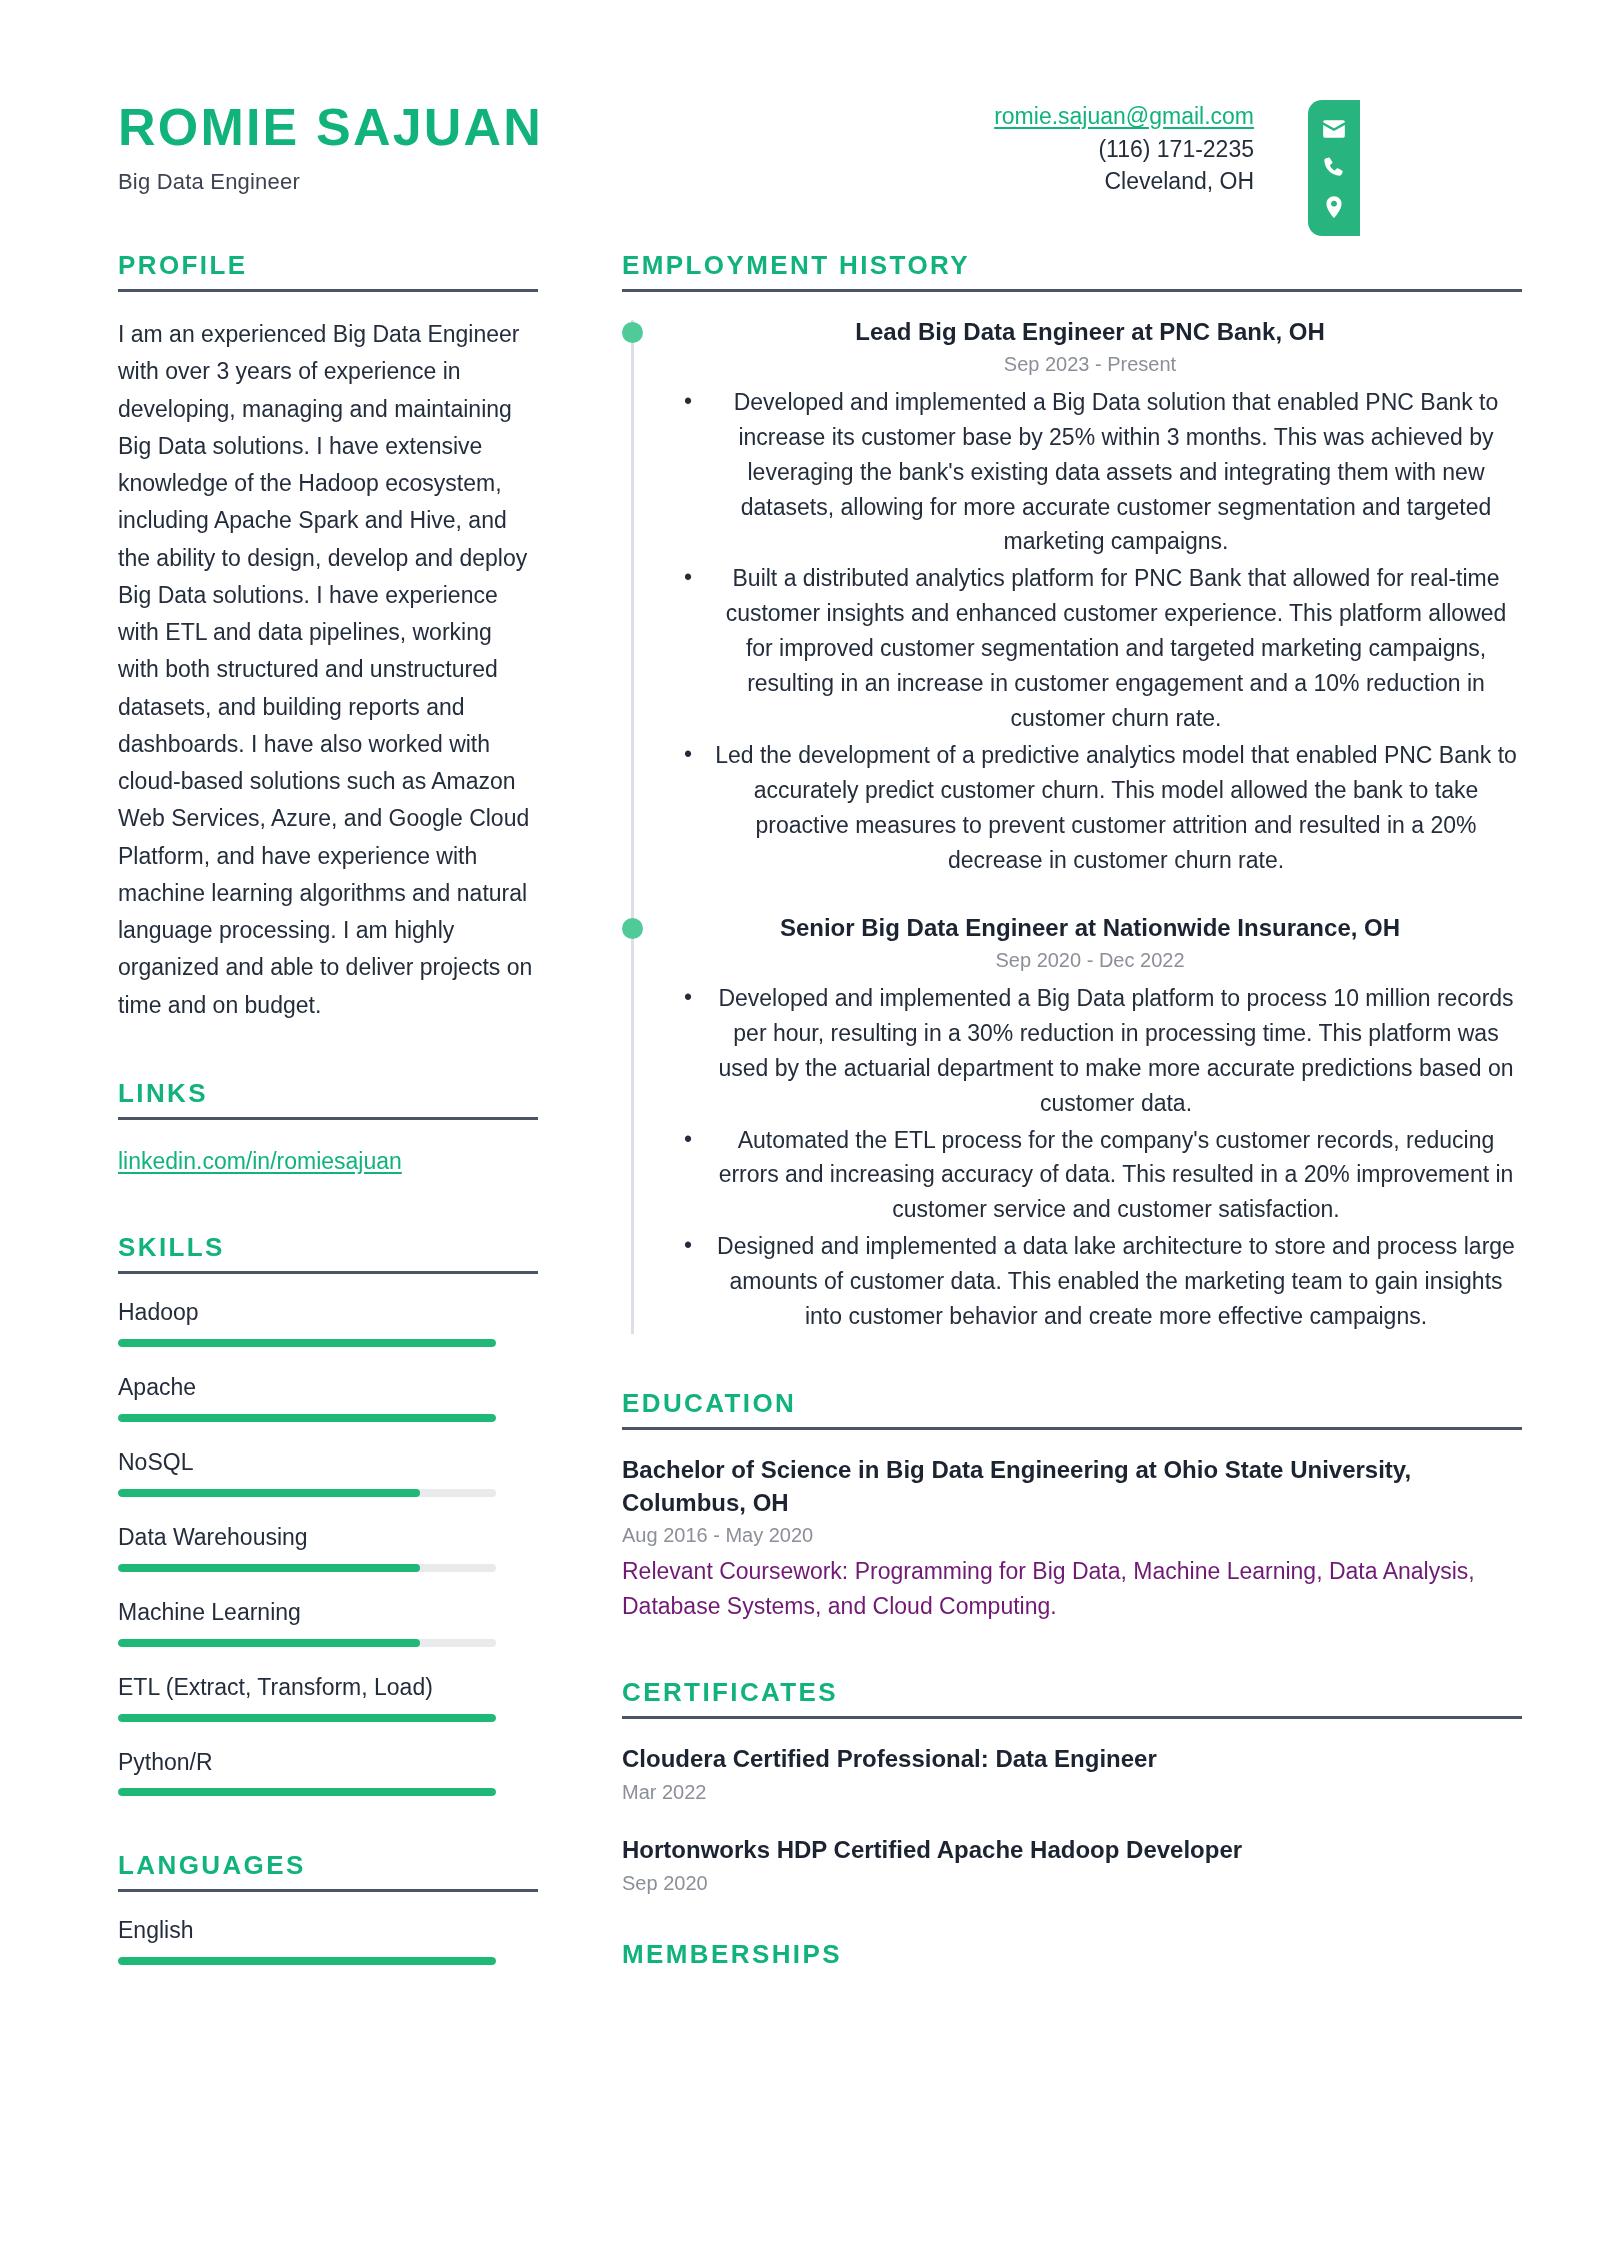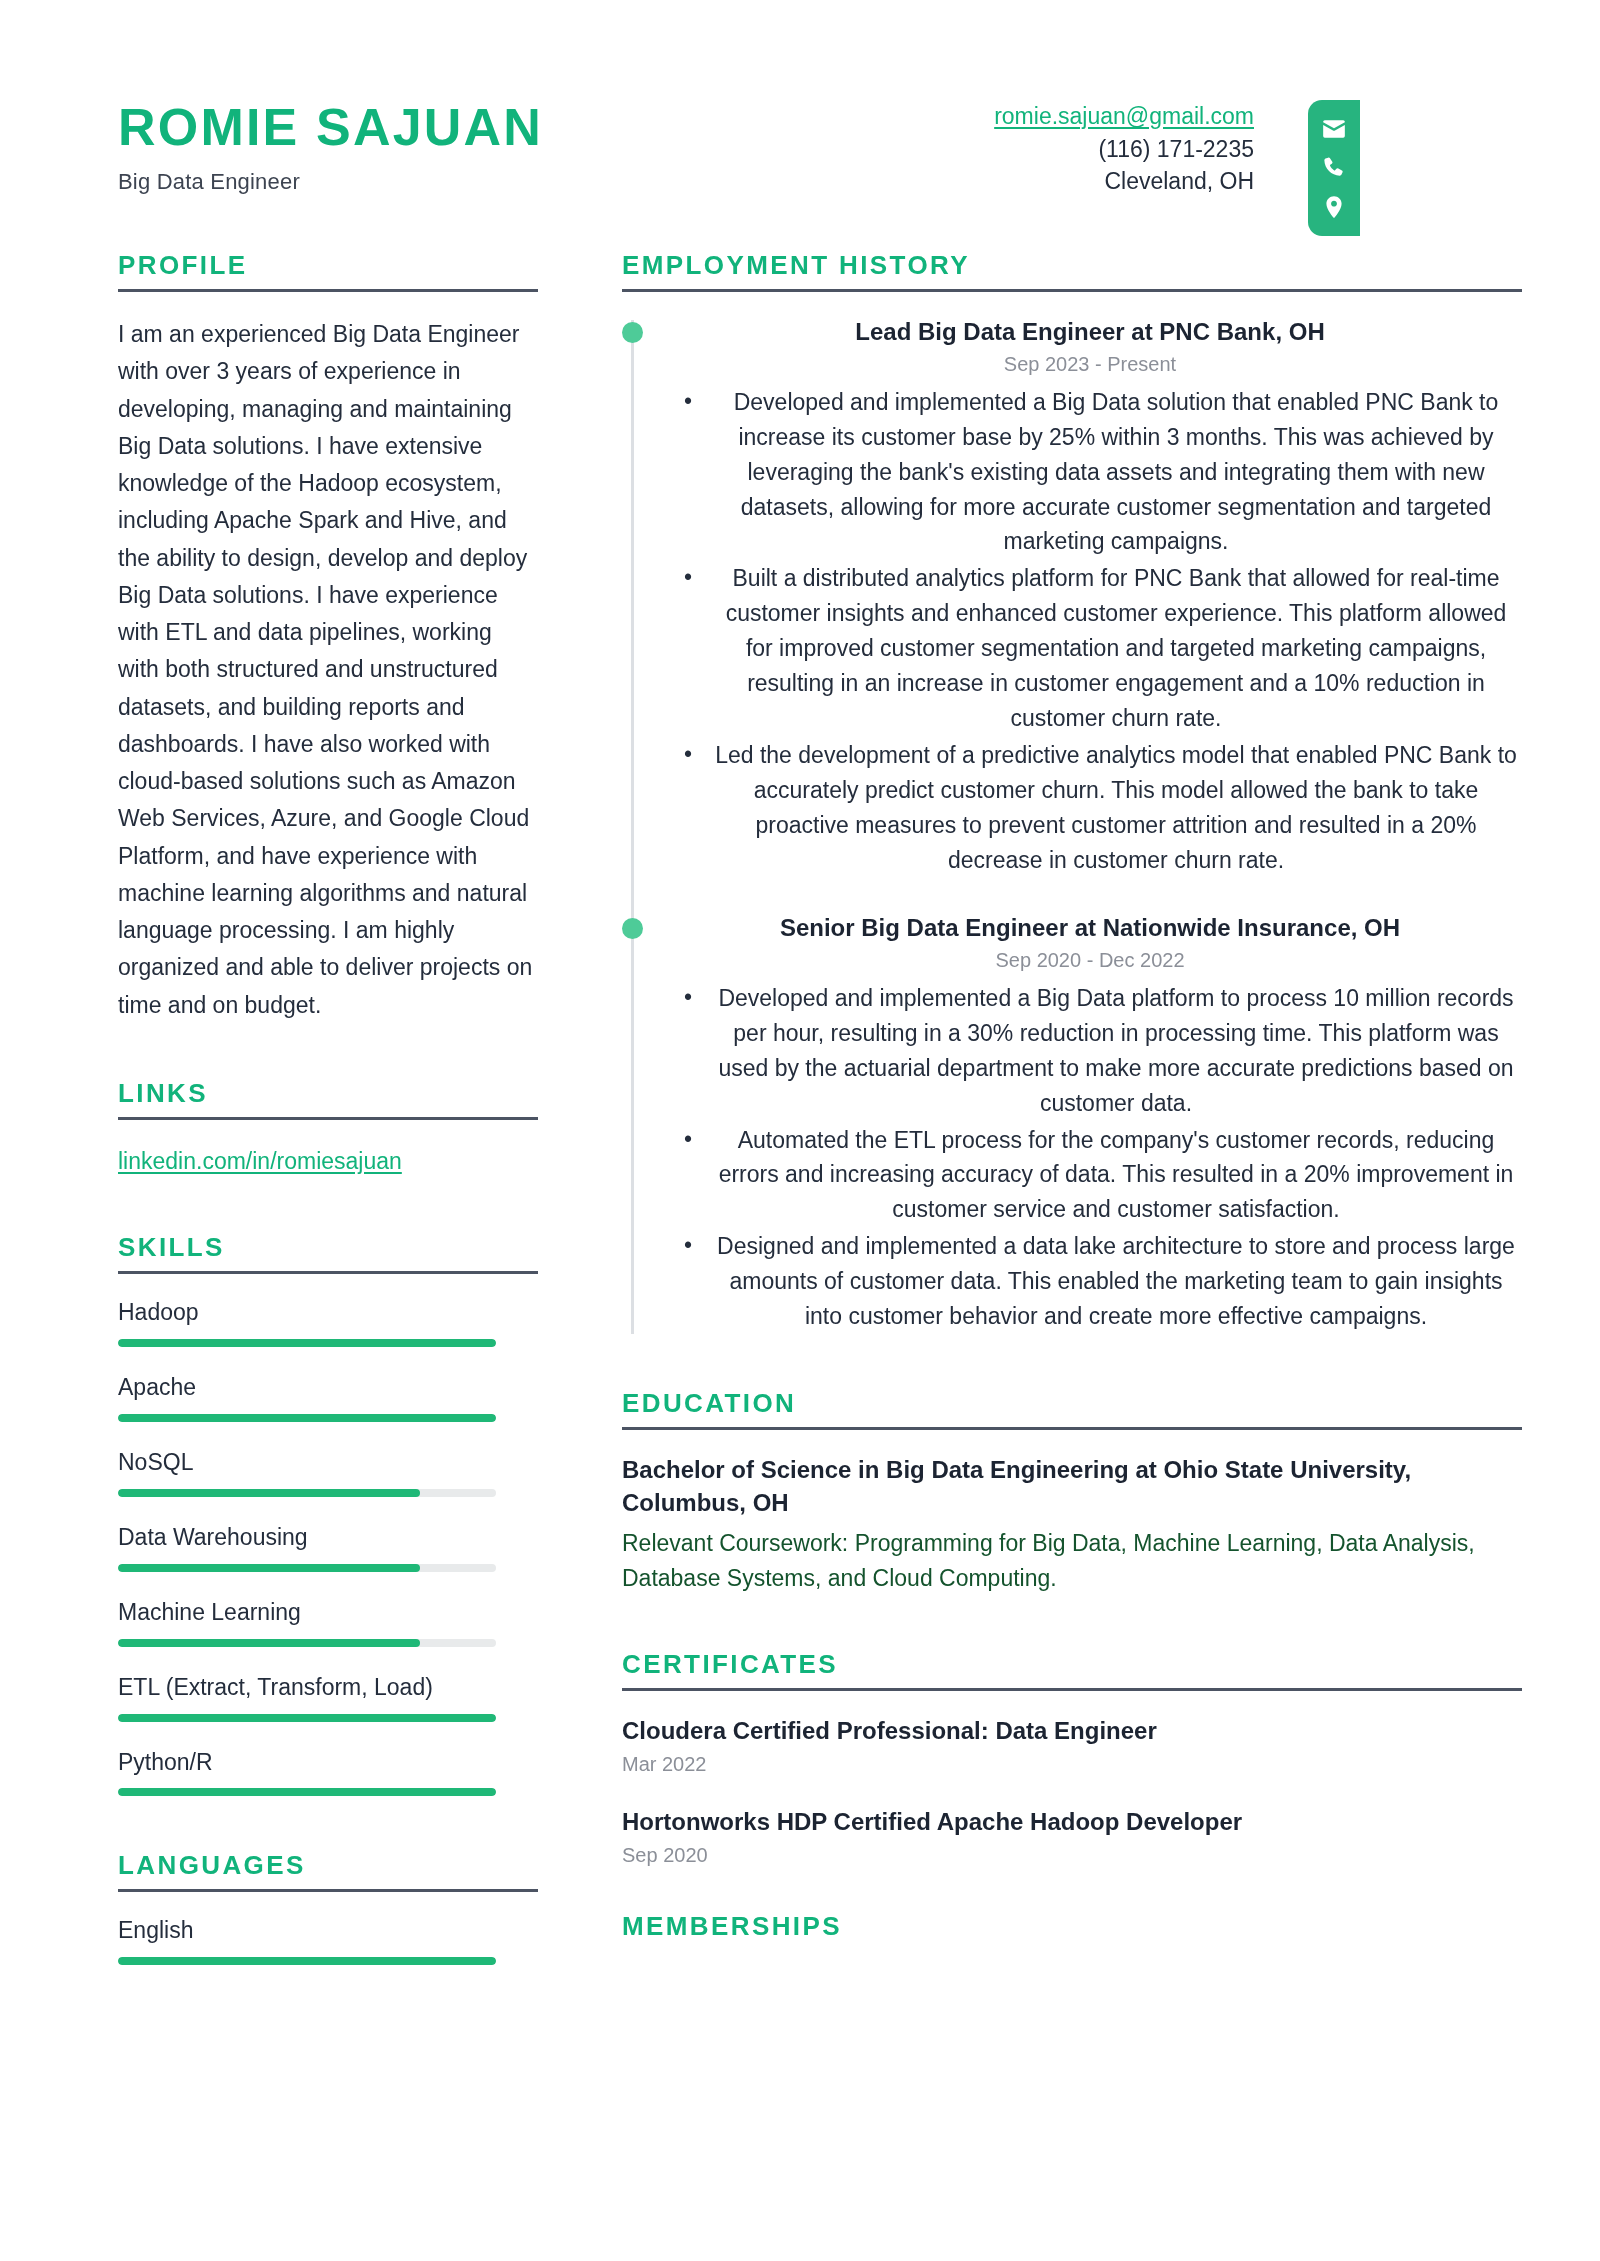--- a/index.html
+++ b/index.html
@@ -241,21 +241,21 @@
 
   .entry-dates {
     font-size: 20px;
     color: #8b8f98;
     margin-top: 5px;
   }
 
   .entry-desc {
     font-size: 23px;
     line-height: 1.5;
-    color: #14532d;
+    color: #701a75;
     margin-top: 7px;
   }
 
   .section.tight { margin-bottom: 44px; }
   .section.extra-gap { margin-top: 30px; }
 </style>
 </head>
 <body>
 
 <div class="page">
@@ -418,20 +418,21 @@
           </div>
 
         </div>
       </div>
 
       <div class="section">
         <div class="section-title">EDUCATION</div>
         <div class="section-rule"></div>
         <div class="entry">
           <div class="entry-heading">Bachelor of Science in Big Data Engineering at Ohio State University, Columbus, OH</div>
+          <div class="entry-dates">Aug 2016 - May 2020</div>
           <div class="entry-desc">Relevant Coursework: Programming for Big Data, Machine Learning, Data Analysis, Database Systems, and Cloud Computing.</div>
         </div>
       </div>
 
       <div class="section tight">
         <div class="section-title">CERTIFICATES</div>
         <div class="section-rule"></div>
         <div class="entry">
           <div class="entry-heading">Cloudera Certified Professional: Data Engineer</div>
           <div class="entry-dates">Mar 2022</div>

